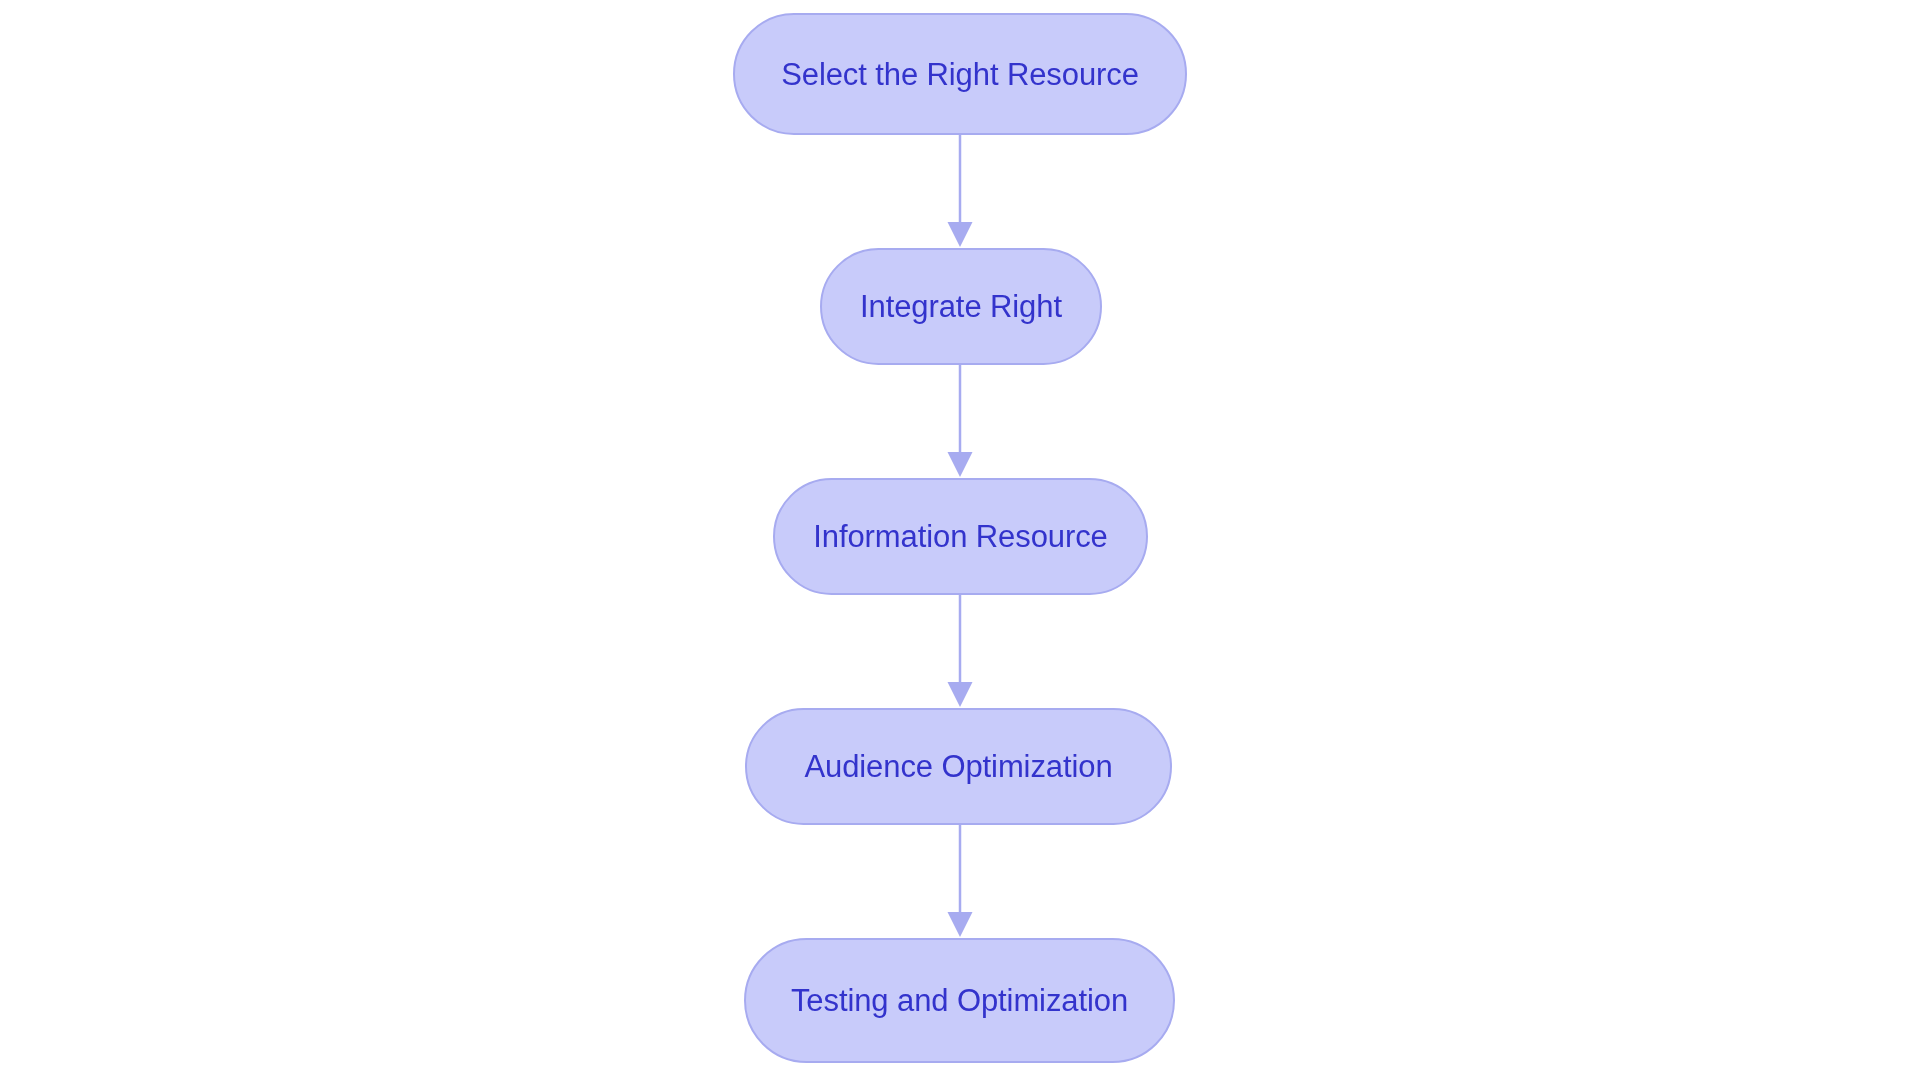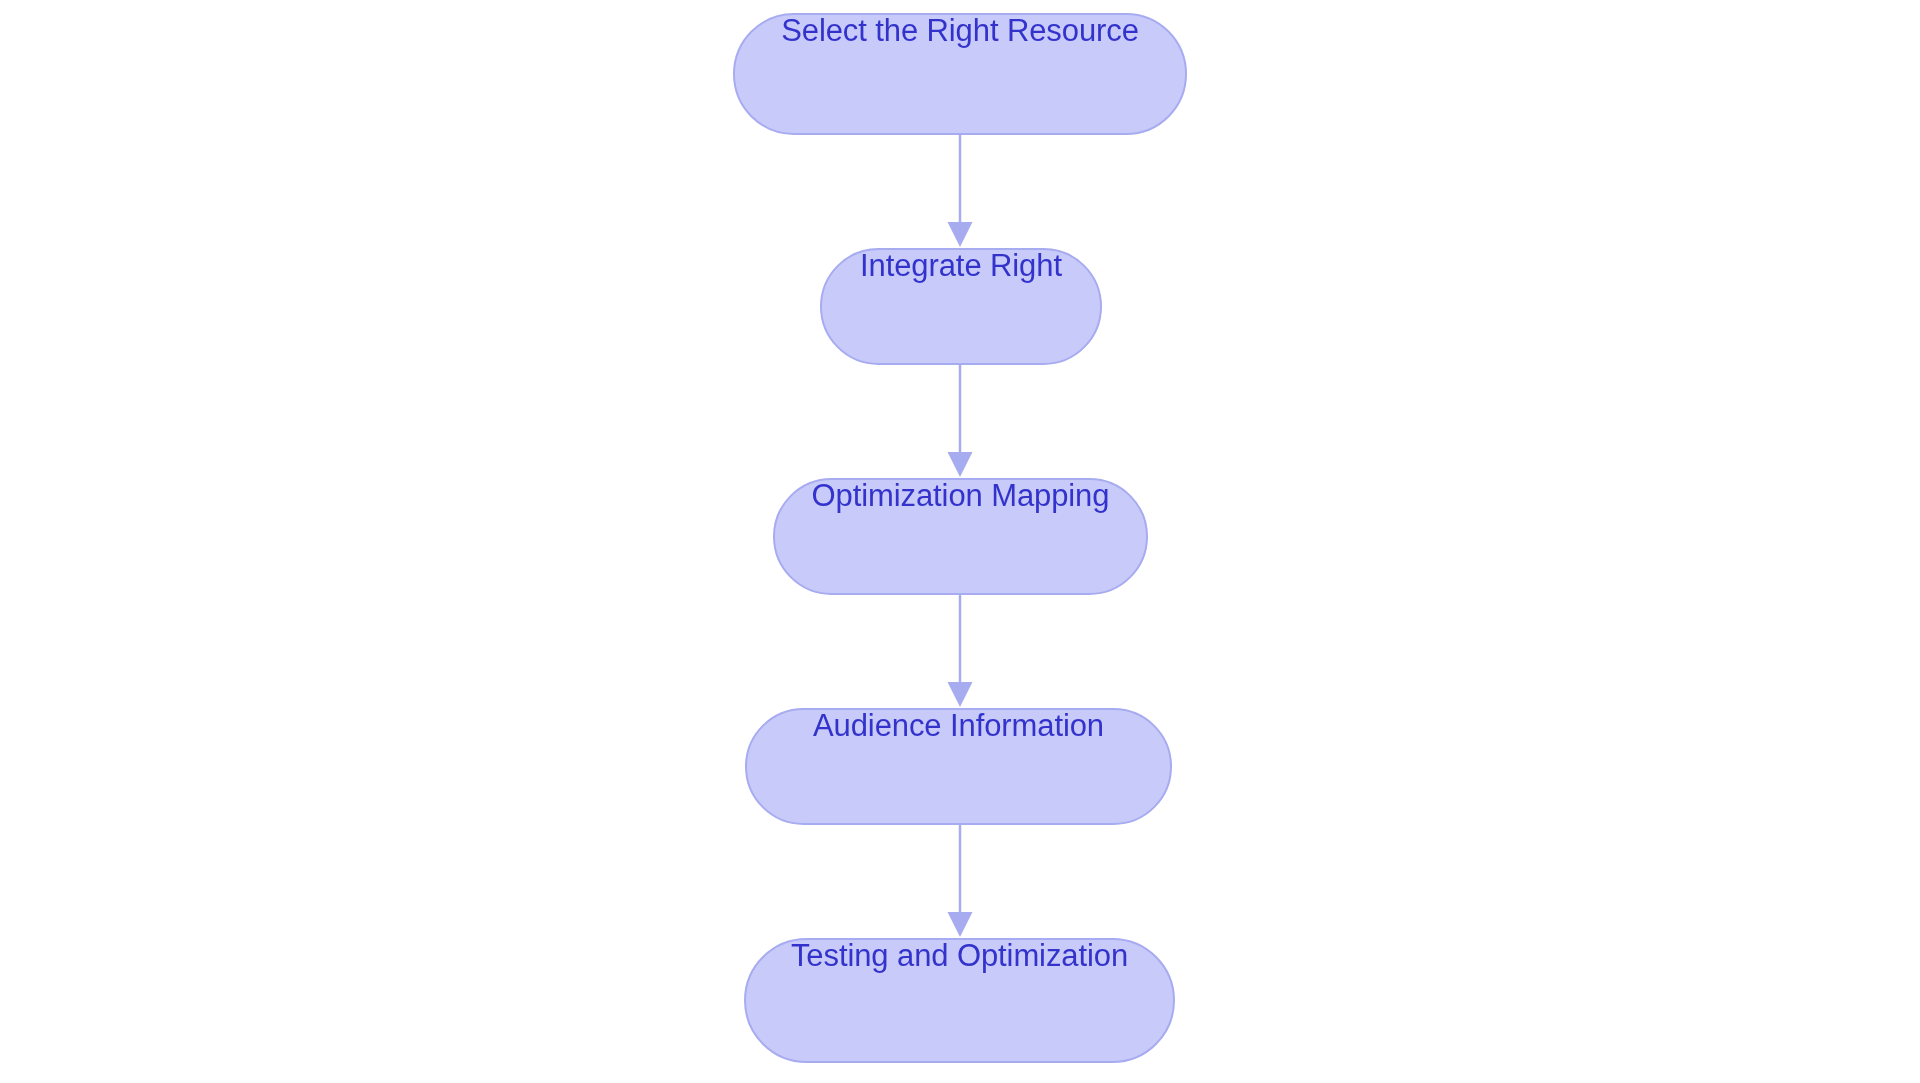--- a/index.html
+++ b/index.html
@@ -17,21 +17,21 @@
   #flowchart {
     position: relative;
     width: 1920px;
     height: 1083px;
     background: #ffffff;
   }
   .node {
     position: absolute;
     box-sizing: border-box;
     display: flex;
-    align-items: flex-start;
+    align-items: center;
     justify-content: center;
     background: #c8cbfa;
     border: 2px solid #a7abf0;
     border-radius: 9999px;
     z-index: 2;
   }
   .node-label {
     font-family: "Liberation Sans", sans-serif;
     font-size: 31px;
     font-weight: 400;
@@ -84,32 +84,32 @@
   </div>
 
   <div class="edge edge-e2">
     <svg width="32" height="113" viewBox="0 0 32 113" xmlns="http://www.w3.org/2000/svg">
       <line x1="16" y1="0" x2="16" y2="88" stroke="#a7abf0" stroke-width="2.5"></line>
       <polygon points="3.5,87 28.5,87 16,112" fill="#a7abf0"></polygon>
     </svg>
   </div>
 
   <div class="node node-n3">
-    <span class="node-label">Optimization Mapping</span>
+    <span class="node-label">Information Resource</span>
   </div>
 
   <div class="edge edge-e3">
     <svg width="32" height="113" viewBox="0 0 32 113" xmlns="http://www.w3.org/2000/svg">
       <line x1="16" y1="0" x2="16" y2="88" stroke="#a7abf0" stroke-width="2.5"></line>
       <polygon points="3.5,87 28.5,87 16,112" fill="#a7abf0"></polygon>
     </svg>
   </div>
 
   <div class="node node-n4">
-    <span class="node-label">Audience Information</span>
+    <span class="node-label">Audience Optimization</span>
   </div>
 
   <div class="edge edge-e4">
     <svg width="32" height="113" viewBox="0 0 32 113" xmlns="http://www.w3.org/2000/svg">
       <line x1="16" y1="0" x2="16" y2="88" stroke="#a7abf0" stroke-width="2.5"></line>
       <polygon points="3.5,87 28.5,87 16,112" fill="#a7abf0"></polygon>
     </svg>
   </div>
 
   <div class="node node-n5">

